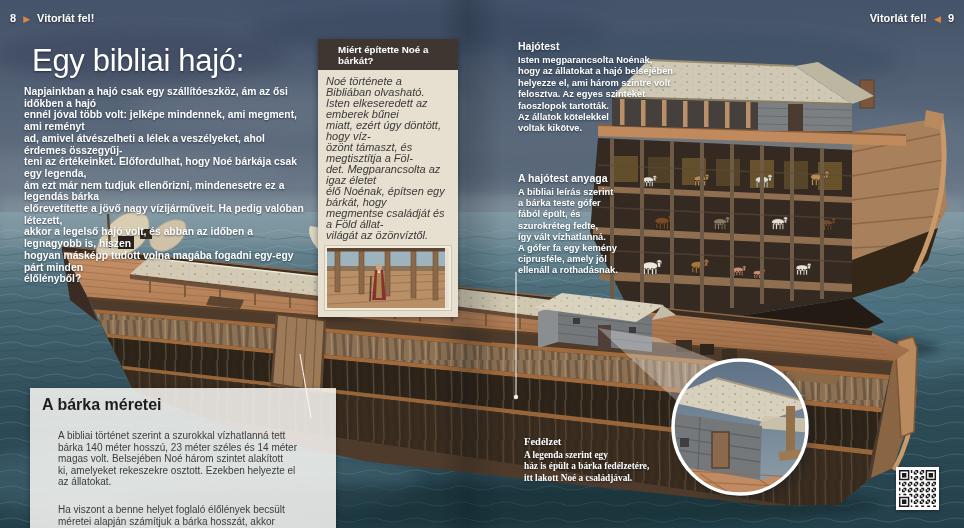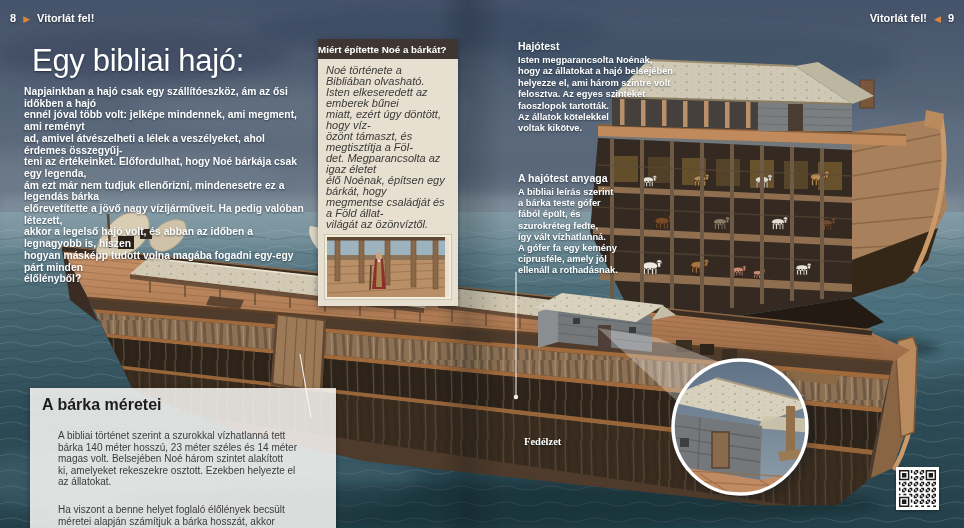--- a/index.html
+++ b/index.html
@@ -14,21 +14,21 @@
   .pg-head .arrow{font-size:9px;line-height:1;color:#e0863c;text-shadow:none;transform:translateY(.5px);}
   
   .intro{left:24px;top:36px;width:298px;}
   .intro h1{margin:8px;font-size:31px;line-height:33px;font-weight:400;letter-spacing:-.3px;}
   .intro h1 b{display:block;font-weight:bold;}
   .intro p{margin:9px 16px 0 0;font-size:10.3px;line-height:11.7px;font-weight:bold;}
   
   .whybox{position:absolute;left:318px;top:39px;width:140px;background:#e7dfcf;
           box-shadow:0 2px 6px rgba(0,10,20,.45);}
   .whybox .hd{background:#3f3631;color:#fff;font-size:9.8px;font-weight:bold;
-              padding:5px 8px 4px 0;line-height:11px;}
+              padding:5px 8px 4px 20px;line-height:11px;}
   .whybox .bd{color:#3a3a3a;font-size:11px;line-height:11px;padding:6px 8px 5px 8px;font-style:italic;}
   .whybox .img{margin:0 7px 7px 7px;border:2px solid #f2ecdc;box-shadow:0 0 0 1px #cfc6b2;}
   .whybox .img svg{display:block;}
   
   .callout{position:absolute;}
   .callout h3{margin:0 0 3px 0;font-size:10.5px;font-weight:bold;}
   .callout p{margin:0;font-size:9.3px;line-height:11.4px;font-weight:bold;}
   .co-hull{left:518px;top:40px;width:155px;}
   .co-mat{left:518px;top:172px;width:140px;}
   .co-mat p{line-height:11.2px;}
@@ -454,20 +454,23 @@
 szurokréteg fedte,
 így vált vízhatlanná.
 A gófer fa egy kemény
 ciprusféle, amely jól
 ellenáll a rothadásnak.</p>
   </div>
 
 
   <div class="txt callout co-deck">
     <h3>Fedélzet</h3>
+    <p class="prewrap">A legenda szerint egy
+ház is épült a bárka fedélzetére,
+itt lakott Noé a családjával.</p>
   </div>
 
   <div class="dims">
     <h3>A bárka méretei</h3>
     <p class="prewrap">A bibliai történet szerint a szurokkal vízhatlanná tett
 bárka 140 méter hosszú, 23 méter széles és 14 méter
 magas volt. Belsejében Noé három szintet alakított
 ki, amelyeket rekeszekre osztott. Ezekben helyezte el
 az állatokat.</p>
     <p class="prewrap">Ha viszont a benne helyet foglaló élőlények becsült

